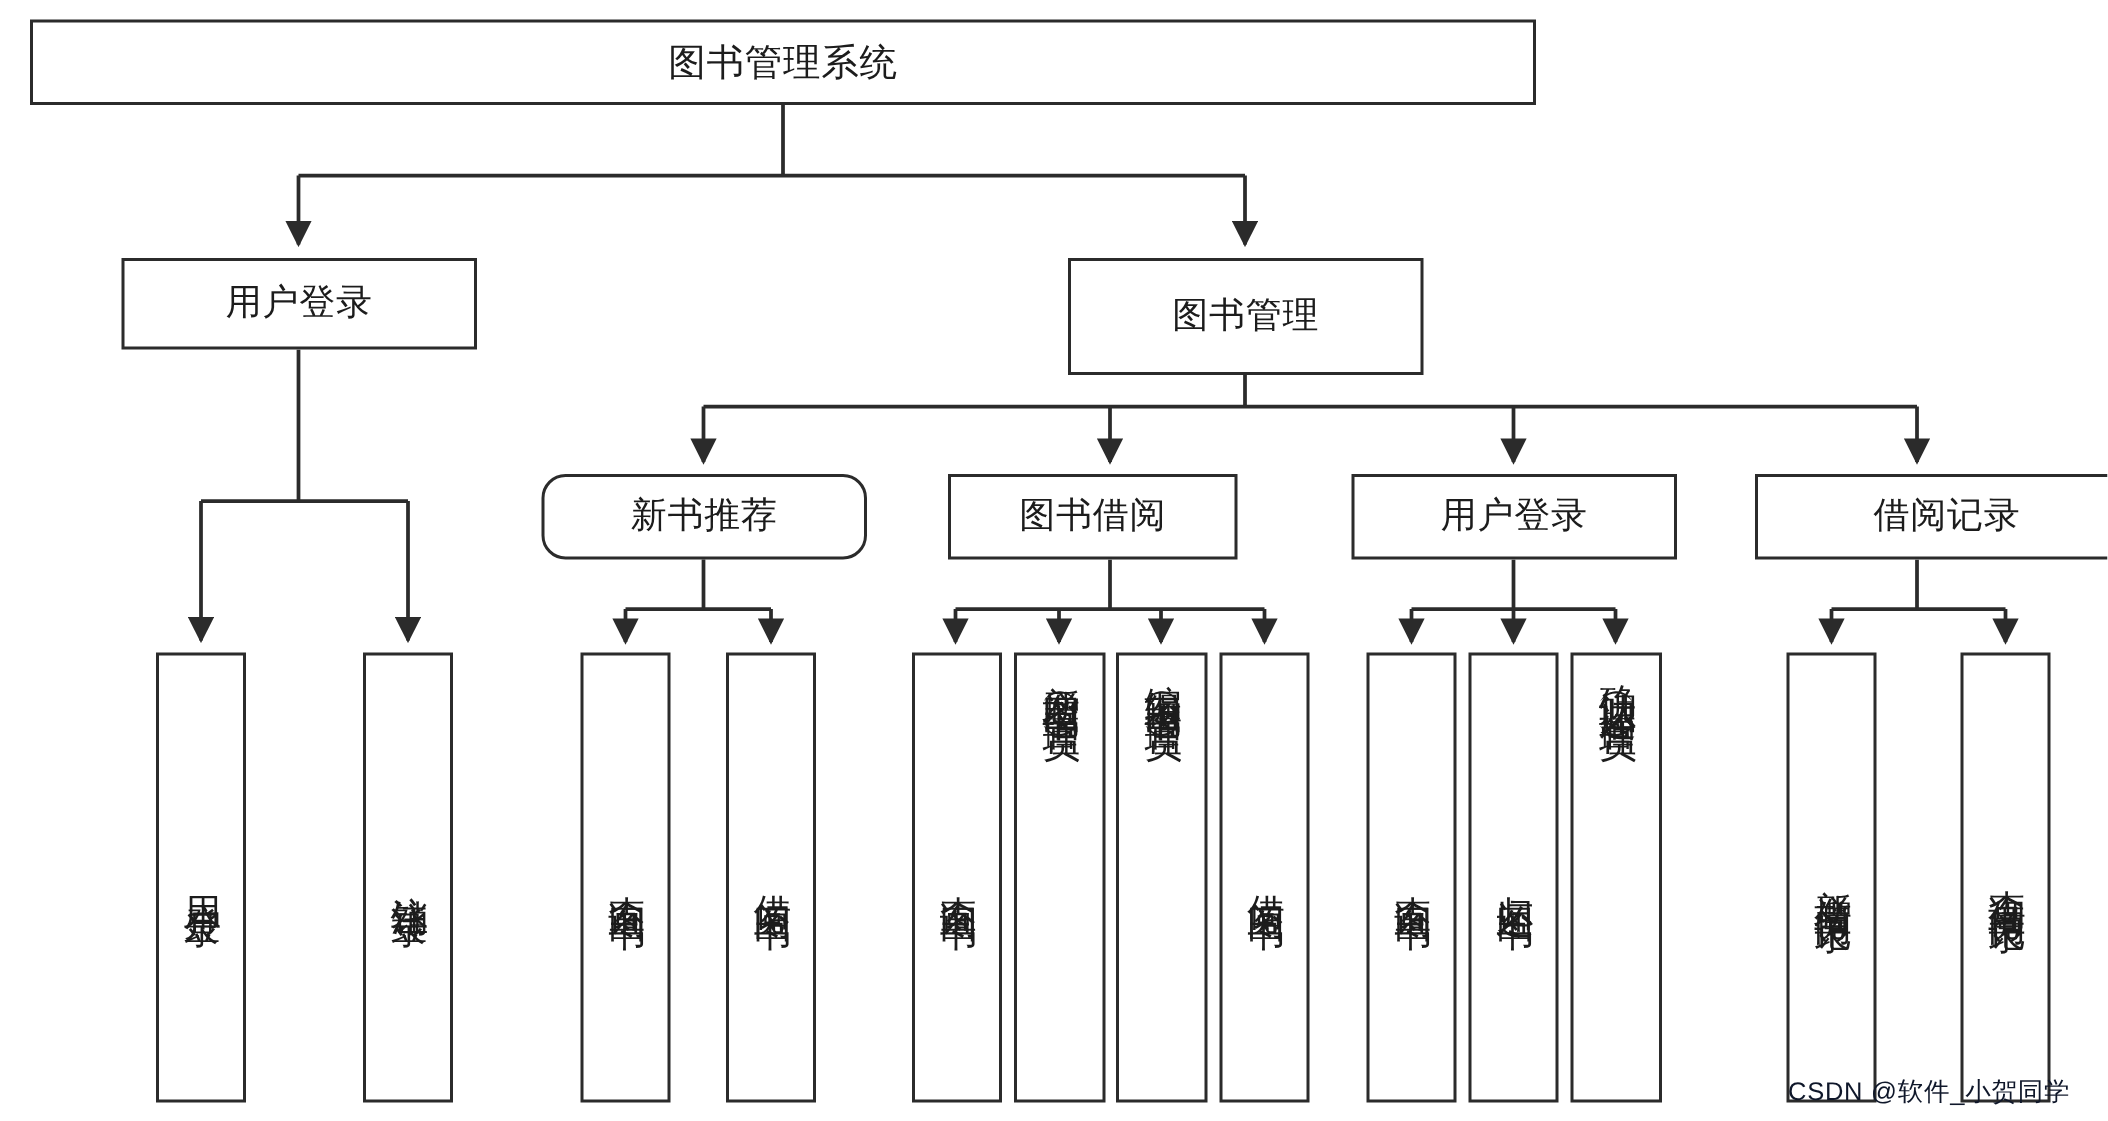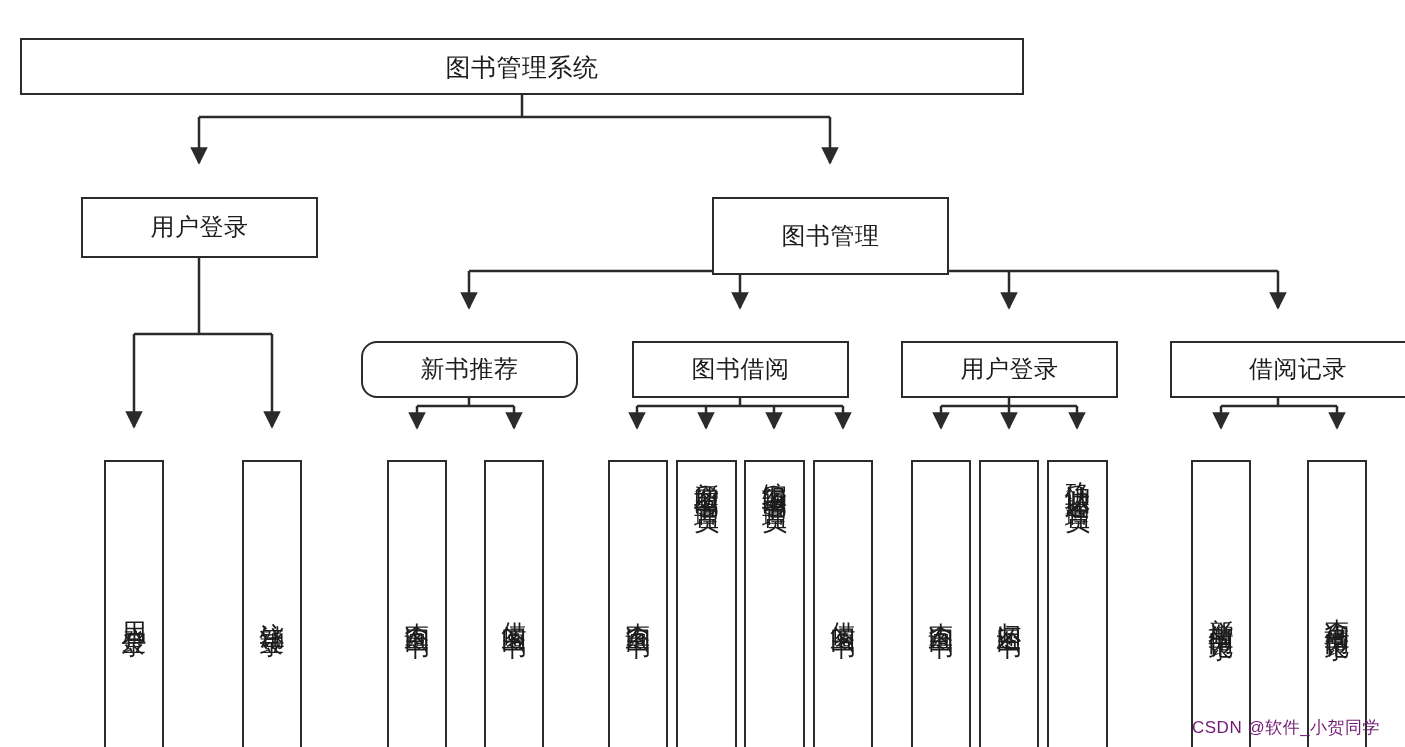--- a/index.html
+++ b/index.html
@@ -28,21 +28,20 @@
   }
   .node {
     position: absolute;
     box-sizing: border-box;
     border: 2px solid #2b2b2b;
     background: #ffffff;
     display: flex;
     align-items: center;
     justify-content: center;
     text-align: center;
-    margin-top: 25px;
   }
   .node .label {
     display: block;
     line-height: 1.12;
     letter-spacing: 0.5px;
     color: #1c1c1c;
   }
   
   .node.horiz .label {
     font-size: 24px;
@@ -59,21 +58,21 @@
     text-orientation: upright;
     font-size: 25px;
     line-height: 1.0;
     letter-spacing: 4px;
     white-space: nowrap;
   }
   .node.vert.center-text { align-items: center; }
   .watermark {
     position: absolute;
     font-size: 17px;
-    color: #701a75;
+    color: #0f172a;
     white-space: nowrap;
     letter-spacing: 0.5px;
   }
 </style>
 </head>
 <body>
 
 <div id="canvas">
 
   <svg class="edges" viewBox="0 0 1405 747">
@@ -134,21 +133,21 @@
   <div class="node horiz" style="left:81px; top:172px; width:237px; height:61px;">
     <span class="label">用户登录</span>
   </div>
   <div class="node horiz" style="left:712px; top:172px; width:237px; height:78px;">
     <span class="label">图书管理</span>
   </div>
 
   <div class="node horiz" style="left:361px; top:316px; width:217px; height:57px;border-radius:16px;">
     <span class="label">新书推荐</span>
   </div>
-  <div class="node horiz" style="left:632px; top:316px; width:217px; height:57px;">
+  <div class="node horiz" style="left:632px; top:316px; width:193px; height:57px;">
     <span class="label">图书借阅</span>
   </div>
   <div class="node horiz" style="left:901px; top:316px; width:217px; height:57px;">
     <span class="label">用户登录</span>
   </div>
   <div class="node horiz" style="left:1170px; top:316px; width:256px; height:57px;">
     <span class="label">借阅记录</span>
   </div>
 
   <div class="node vert center-text" style="left:104px; top:435px; width:60px; height:300px;">

